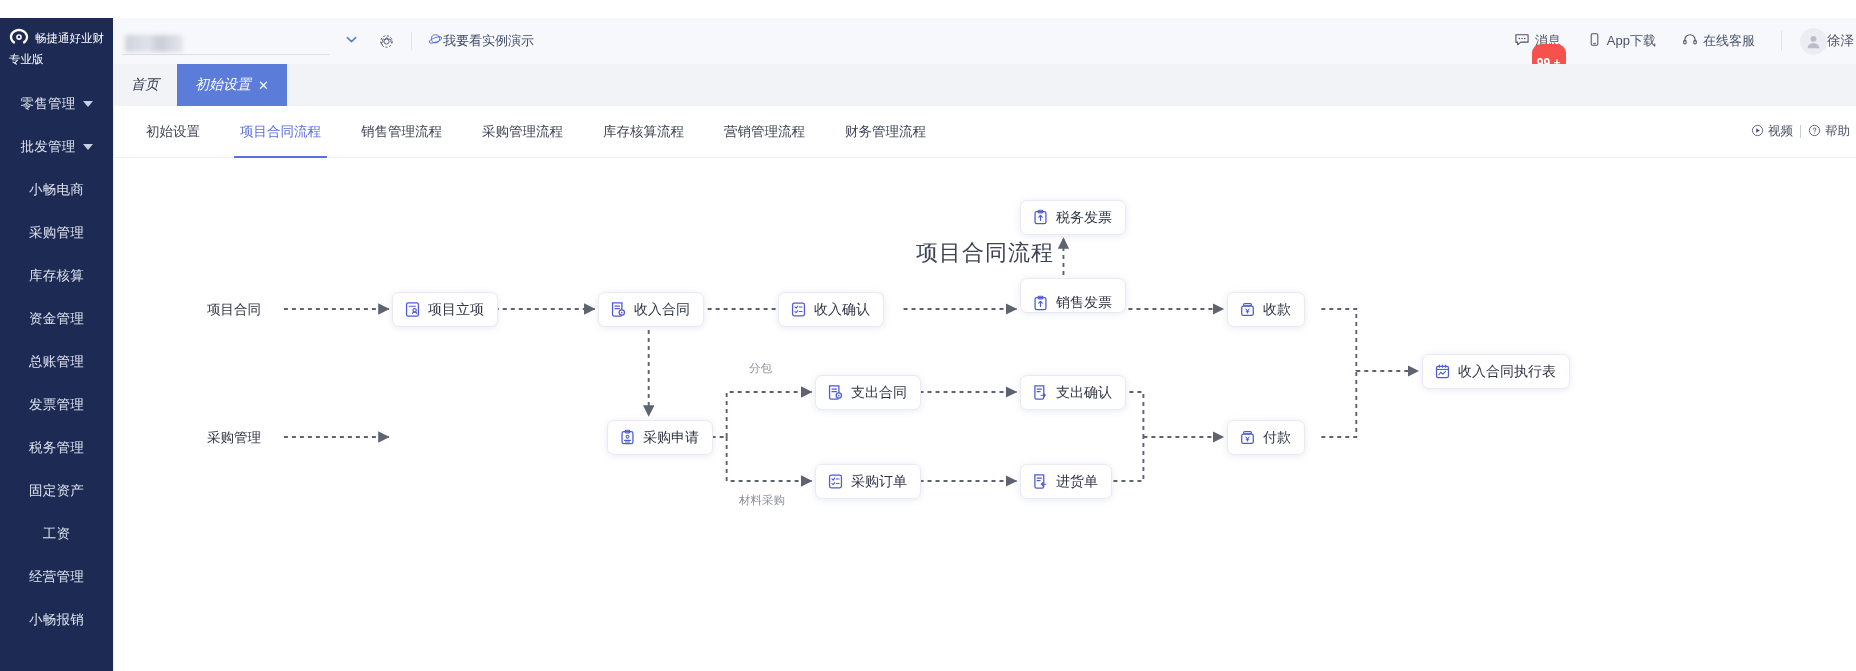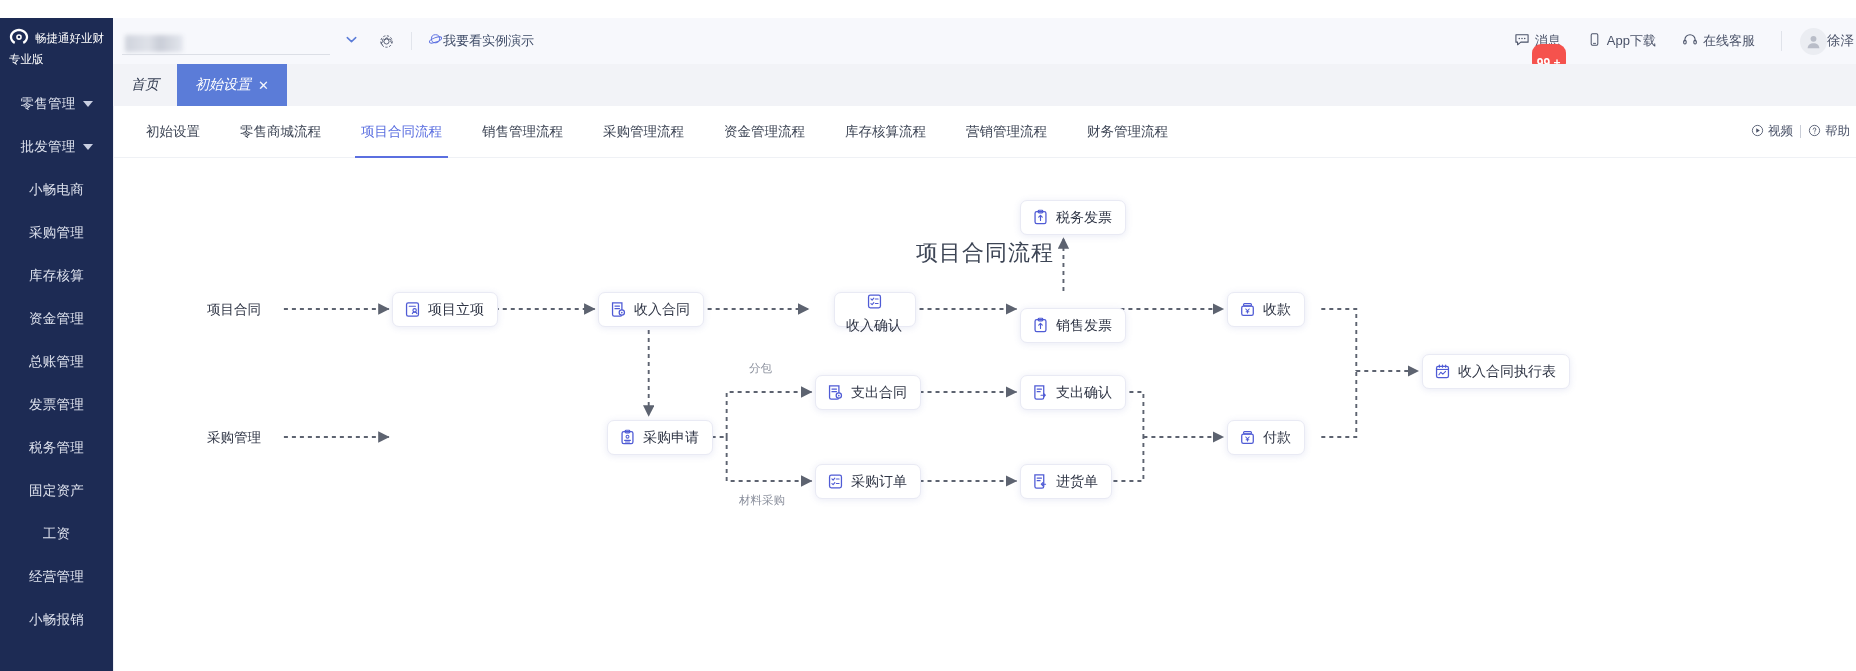--- a/index.html
+++ b/index.html
@@ -293,34 +293,28 @@
     </div>
   </div>
 
   <div id="content">
 
     <div id="subnav">
       <div id="subnav-tabs" style="display:flex;align-items:center;">
           <div class="subtab">
             <span>初始设置</span>
           </div>
-          <div class="subtab">
-            <span>零售商城流程</span>
-          </div>
           <div class="subtab active">
             <span>项目合同流程</span>
           </div>
           <div class="subtab">
             <span>销售管理流程</span>
           </div>
           <div class="subtab">
             <span>采购管理流程</span>
-          </div>
-          <div class="subtab">
-            <span>资金管理流程</span>
           </div>
           <div class="subtab">
             <span>库存核算流程</span>
           </div>
           <div class="subtab">
             <span>营销管理流程</span>
           </div>
           <div class="subtab">
             <span>财务管理流程</span>
           </div>
@@ -415,34 +409,34 @@
               <path d="M3 2.2 h11 v13.6 a2 2 0 0 1-2 2 h-7 a2 2 0 0 1-2-2 z" fill="none" stroke="#4f5bd5" stroke-width="1.5"></path>
               <line x1="5.8" y1="6" x2="11.2" y2="6" stroke="#4f5bd5" stroke-width="1.3" stroke-linecap="round"></line>
               <line x1="5.8" y1="9" x2="11.2" y2="9" stroke="#4f5bd5" stroke-width="1.3" stroke-linecap="round"></line>
               <circle cx="13.9" cy="13.6" r="3.1" fill="#ffffff" stroke="#4f5bd5" stroke-width="1.5"></circle>
               <circle cx="13.9" cy="13.6" r="1" fill="#4f5bd5"></circle>
             </svg>
         </span>
         <span>收入合同</span>
       </div>
 
-      <div class="node" style="left:720px; top:134px;flex-direction:column;">
+      <div class="node" style="left:664px; top:134px;">
         <span class="ico">
           <svg viewBox="0 0 20 20" width="17" height="17">
               <rect x="3" y="2.6" width="14" height="14.8" rx="2" fill="none" stroke="#4f5bd5" stroke-width="1.5"></rect>
               <path d="M5.8 7 L7.2 8.3 L9.2 6" fill="none" stroke="#4f5bd5" stroke-width="1.3" stroke-linecap="round" stroke-linejoin="round"></path>
               <line x1="11" y1="7" x2="14.2" y2="7" stroke="#4f5bd5" stroke-width="1.3" stroke-linecap="round"></line>
               <path d="M5.8 12.4 L7.2 13.7 L9.2 11.4" fill="none" stroke="#4f5bd5" stroke-width="1.3" stroke-linecap="round" stroke-linejoin="round"></path>
               <line x1="11" y1="12.4" x2="14.2" y2="12.4" stroke="#4f5bd5" stroke-width="1.3" stroke-linecap="round"></line>
             </svg>
         </span>
         <span>收入确认</span>
       </div>
 
-      <div class="node" style="left:906px; top:150px;">
+      <div class="node" style="left:906px; top:120px;align-items:flex-end;">
         <span class="ico">
           <svg viewBox="0 0 20 20" width="17" height="17">
               <rect x="3.6" y="3" width="12.8" height="14.2" rx="2" fill="none" stroke="#4f5bd5" stroke-width="1.5"></rect>
               <rect x="7.3" y="1.5" width="5.4" height="3" rx="1" fill="none" stroke="#4f5bd5" stroke-width="1.4"></rect>
               <path d="M10 13.5 V7.6 M7.9 9.6 L10 7.4 L12.1 9.6" fill="none" stroke="#4f5bd5" stroke-width="1.35" stroke-linecap="round" stroke-linejoin="round"></path>
             </svg>
         </span>
         <span>销售发票</span>
       </div>
 

